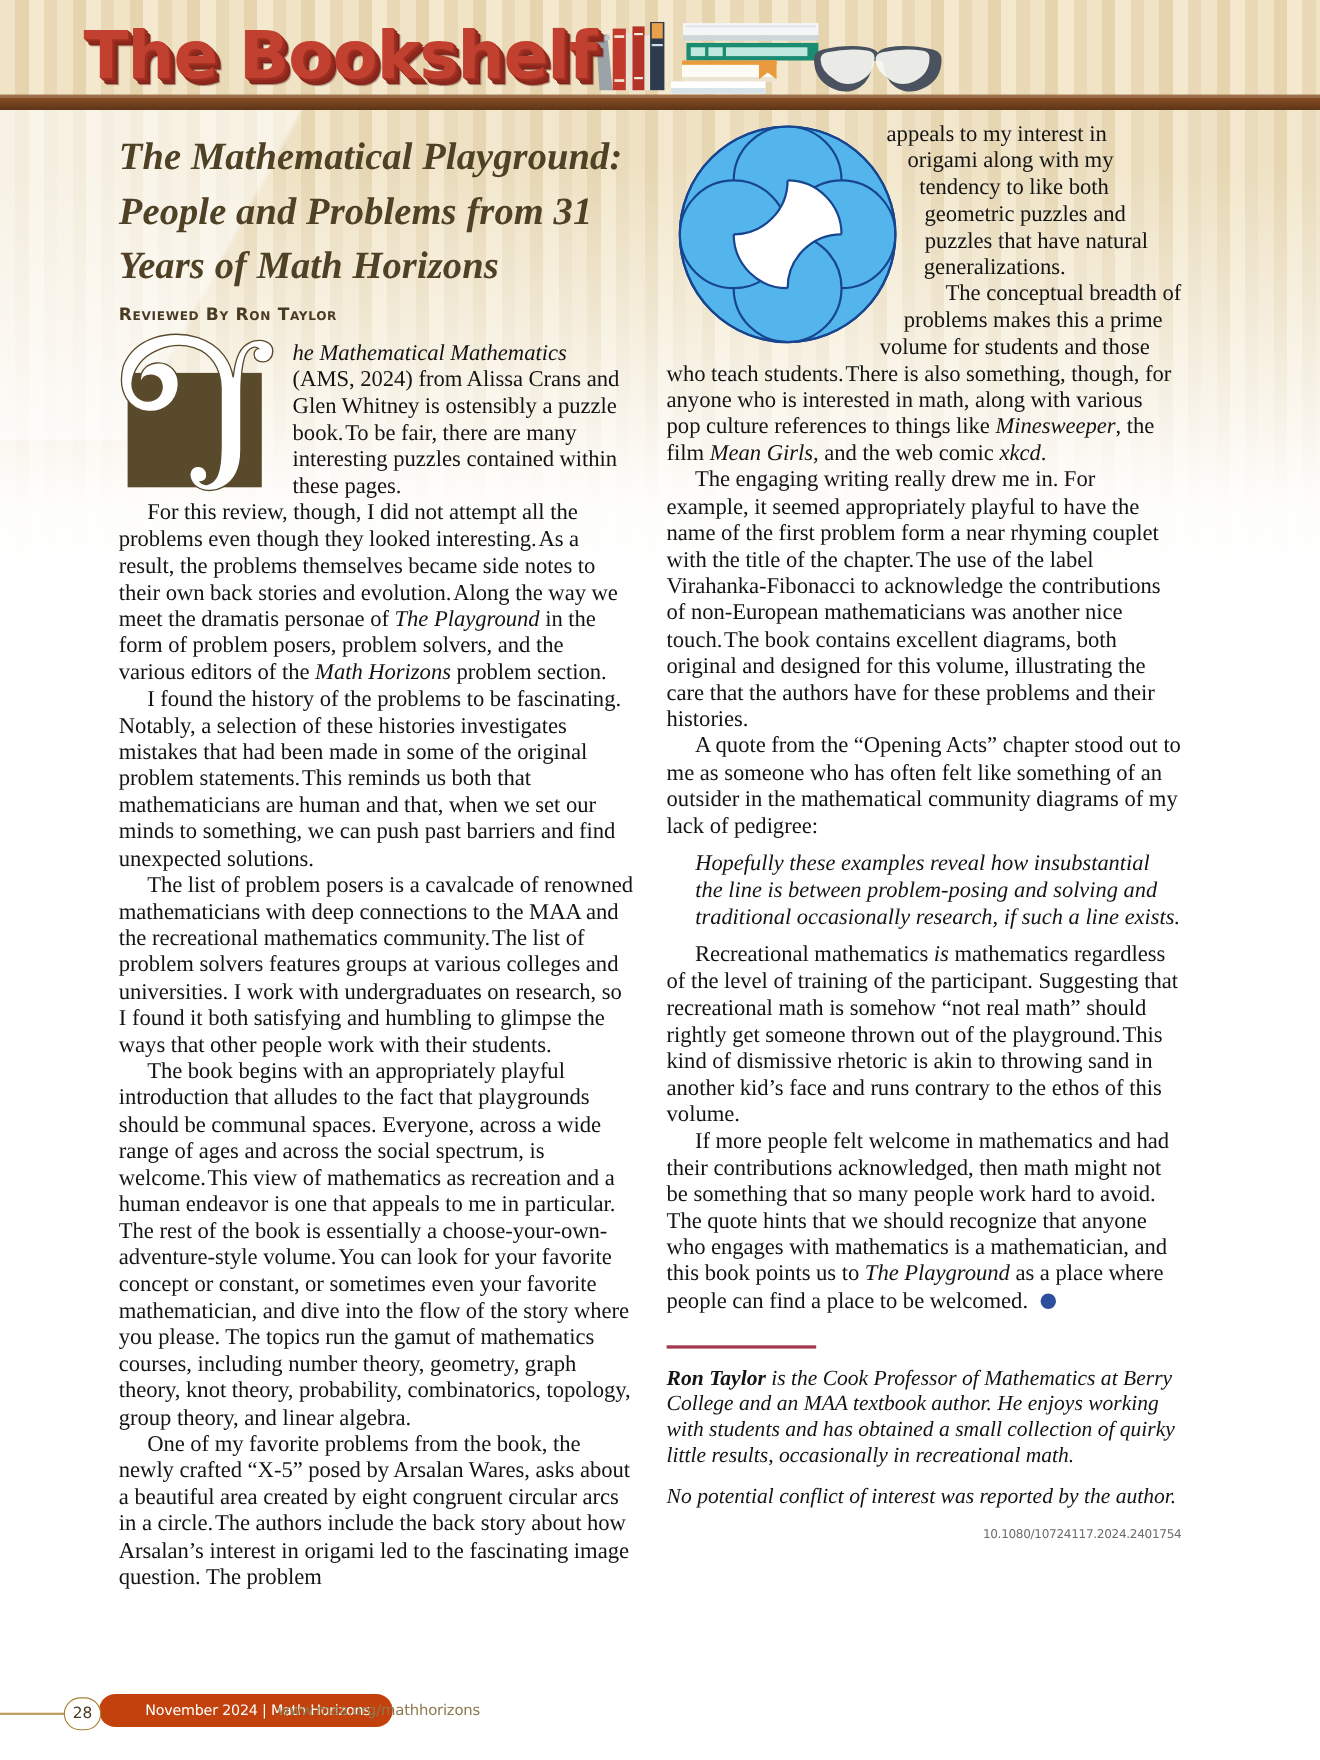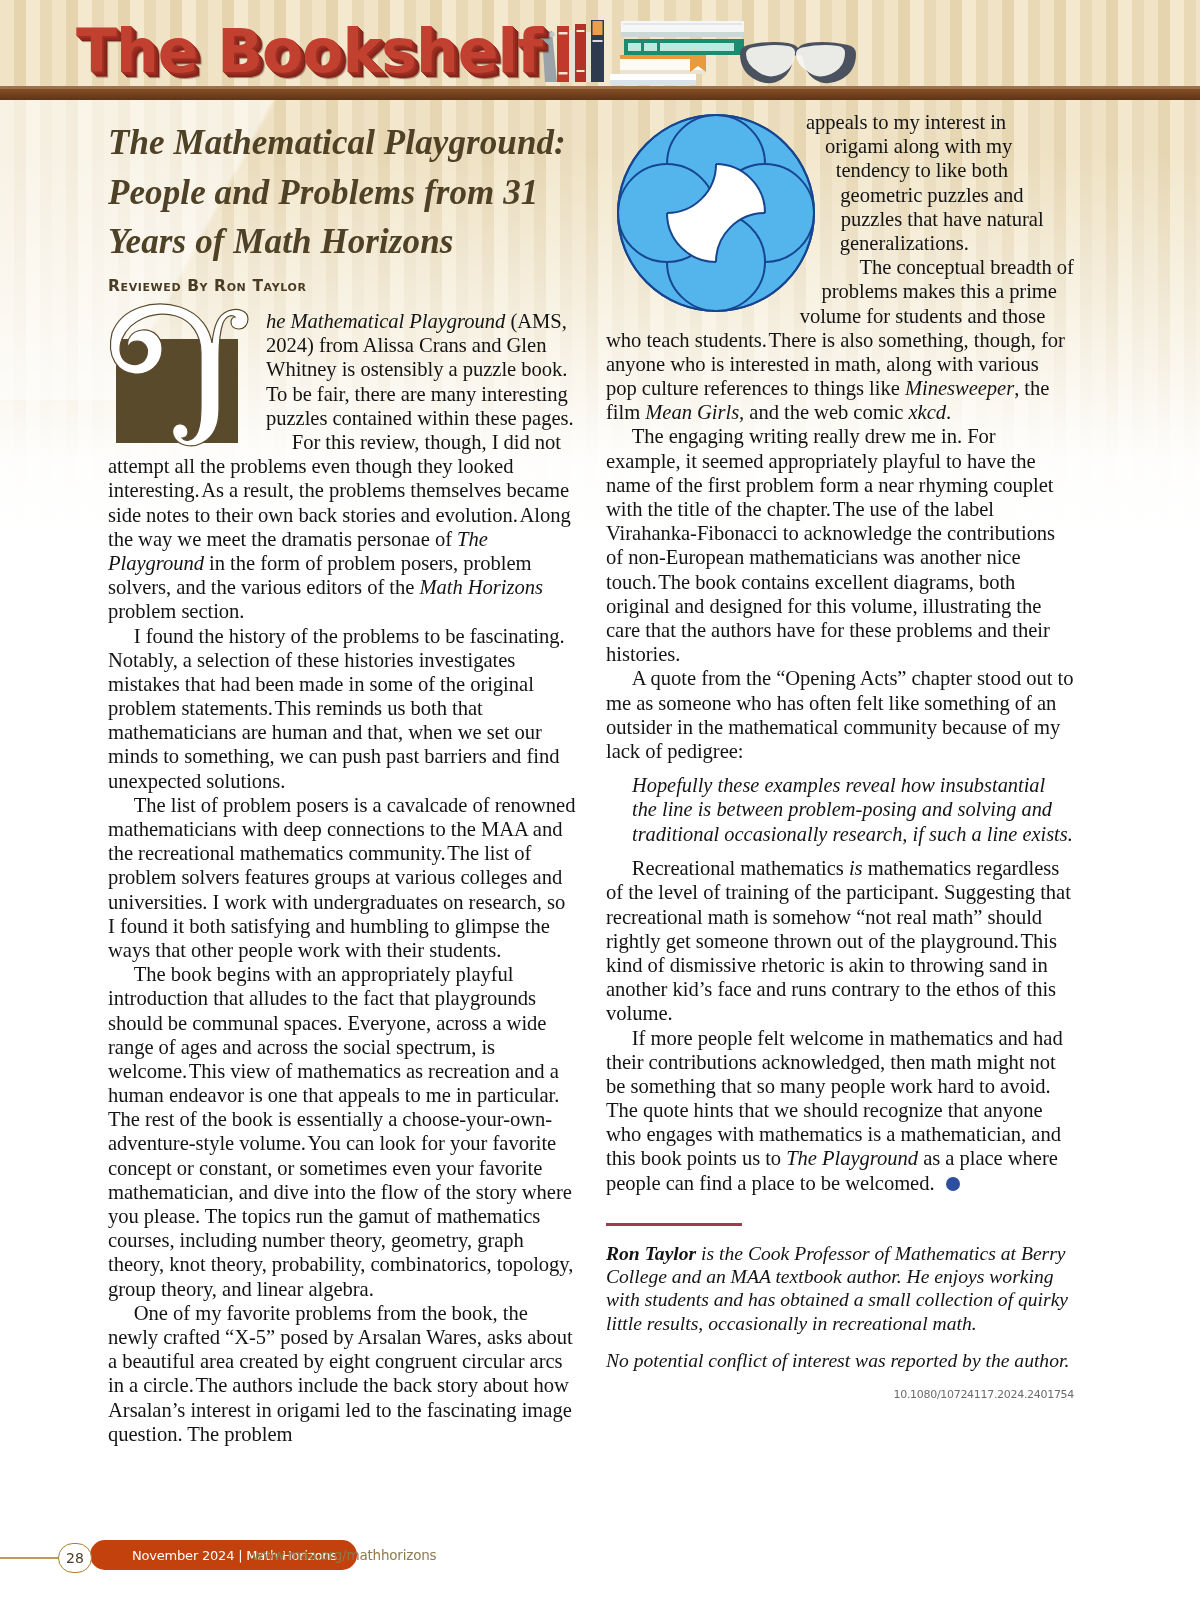--- a/index.html
+++ b/index.html
@@ -343,21 +343,21 @@
                  C92,155 89,157 86,157
                  C89,161 96,160 100,154 C104,148 105,138 105,124
                  L105,72 C105,54 96,40 80,35 C60,29 34,38 26,58
                  C22,68 24,78 32,82 C40,86 49,82 51,74 C53,66 48,60 41,60
                  C36,60 33,63 32,67 C30,58 36,50 46,49 C58,48 67,57 66,70
                  C65,84 53,94 39,93 C22,92 10,76 16,52 Z" fill="#ffffff" stroke="#5a4a2c" stroke-width="1.2"></path>
       </svg>
     </div>
 
     <div>
-      <p class="body" style="text-indent:0"><i>he Mathematical Playground</i> (AMS, 2024) from Alissa Crans and Glen Whitney is ostensibly a puzzle book. To be fair, there are many interesting puzzles contained within these pages.</p>
+      <p class="body" style="text-indent:0"><i>he Mathematical Mathematics</i> (AMS, 2024) from Alissa Crans and Glen Whitney is ostensibly a puzzle book. To be fair, there are many interesting puzzles contained within these pages.</p>
       <p class="body">For this review, though, I did not attempt all the problems even though they looked interesting. As a result, the problems themselves became side notes to their own back stories and evolution. Along the way we meet the dramatis personae of <i>The Playground</i> in the form of problem posers, problem solvers, and the various editors of the <i>Math Horizons</i> problem section.</p>
       <p class="body">I found the history of the problems to be fascinating. Notably, a selection of these histories investigates mistakes that had been made in some of the original problem statements. This reminds us both that mathematicians are human and that, when we set our minds to something, we can push past barriers and find unexpected solutions.</p>
       <p class="body">The list of problem posers is a cavalcade of renowned mathematicians with deep connections to the MAA and the recreational mathematics community. The list of problem solvers features groups at various colleges and universities. I work with undergraduates on research, so I found it both satisfying and humbling to glimpse the ways that other people work with their students.</p>
       <p class="body">The book begins with an appropriately playful introduction that alludes to the fact that playgrounds should be communal spaces. Everyone, across a wide range of ages and across the social spectrum, is welcome. This view of mathematics as recreation and a human endeavor is one that appeals to me in particular. The rest of the book is essentially a choose-your-own-adventure-style volume. You can look for your favorite concept or constant, or sometimes even your favorite mathematician, and dive into the flow of the story where you please. The topics run the gamut of mathematics courses, including number theory, geometry, graph theory, knot theory, probability, combinatorics, topology, group theory, and linear algebra.</p>
       <p class="body">One of my favorite problems from the book, the newly crafted “X-5” posed by Arsalan Wares, asks about a beautiful area created by eight congruent circular arcs in a circle. The authors include the back story about how Arsalan’s interest in origami led to the fascinating image question. The problem</p>
     </div>
   </div>
 
   <div class="col col-right">
 
@@ -381,21 +381,21 @@
         <path d="M110,152 A49,49 0 0,1 61,103" fill="none" stroke="#17458f" stroke-width="2"></path>
         <path d="M61,103 A49,49 0 0,0 110,54" fill="none" stroke="#17458f" stroke-width="2"></path>
         <circle cx="110" cy="103" r="98" fill="none" stroke="#17458f" stroke-width="2"></circle>
       </svg>
     </div>
 
     <div>
       <p class="body noindent">appeals to my interest in origami along with my tendency to like both geometric puzzles and puzzles that have natural generalizations.</p>
       <p class="body">The conceptual breadth of problems makes this a prime volume for students and those who teach students. There is also something, though, for anyone who is interested in math, along with various pop culture references to things like <i>Minesweeper</i>, the film <i>Mean Girls,</i> and the web comic <i>xkcd</i>.</p>
       <p class="body">The engaging writing really drew me in. For example, it seemed appropriately playful to have the name of the first problem form a near rhyming couplet with the title of the chapter. The use of the label Virahanka-Fibonacci to acknowledge the contributions of non-European mathematicians was another nice touch. The book contains excellent diagrams, both original and designed for this volume, illustrating the care that the authors have for these problems and their histories.</p>
-      <p class="body">A quote from the “Opening Acts” chapter stood out to me as someone who has often felt like something of an outsider in the mathematical community because of my lack of pedigree:</p>
+      <p class="body">A quote from the “Opening Acts” chapter stood out to me as someone who has often felt like something of an outsider in the mathematical community diagrams of my lack of pedigree:</p>
 
       <blockquote class="pullquote">Hopefully these examples reveal how insubstantial the line is between problem-posing and solving and traditional occasionally research, if such a line exists.</blockquote>
 
       <p class="body">Recreational mathematics <i>is</i> mathematics regardless of the level of training of the participant. Suggesting that recreational math is somehow “not real math” should rightly get someone thrown out of the playground. This kind of dismissive rhetoric is akin to throwing sand in another kid’s face and runs contrary to the ethos of this volume.</p>
       <p class="body">If more people felt welcome in mathematics and had their contributions acknowledged, then math might not be something that so many people work hard to avoid. The quote hints that we should recognize that anyone who engages with mathematics is a mathematician, and this book points us to <i>The Playground</i> as a place where people can find a place to be welcomed.&nbsp;<span class="end-dot"></span></p>
     </div>
 
     <div class="bio-rule"></div>
 
     <p class="bio"><b>Ron Taylor</b><span> is the Cook Professor of Mathematics at Berry College and an MAA textbook author. He enjoys working with students and has obtained a small collection of quirky little results, occasionally in recreational math.</span></p>

